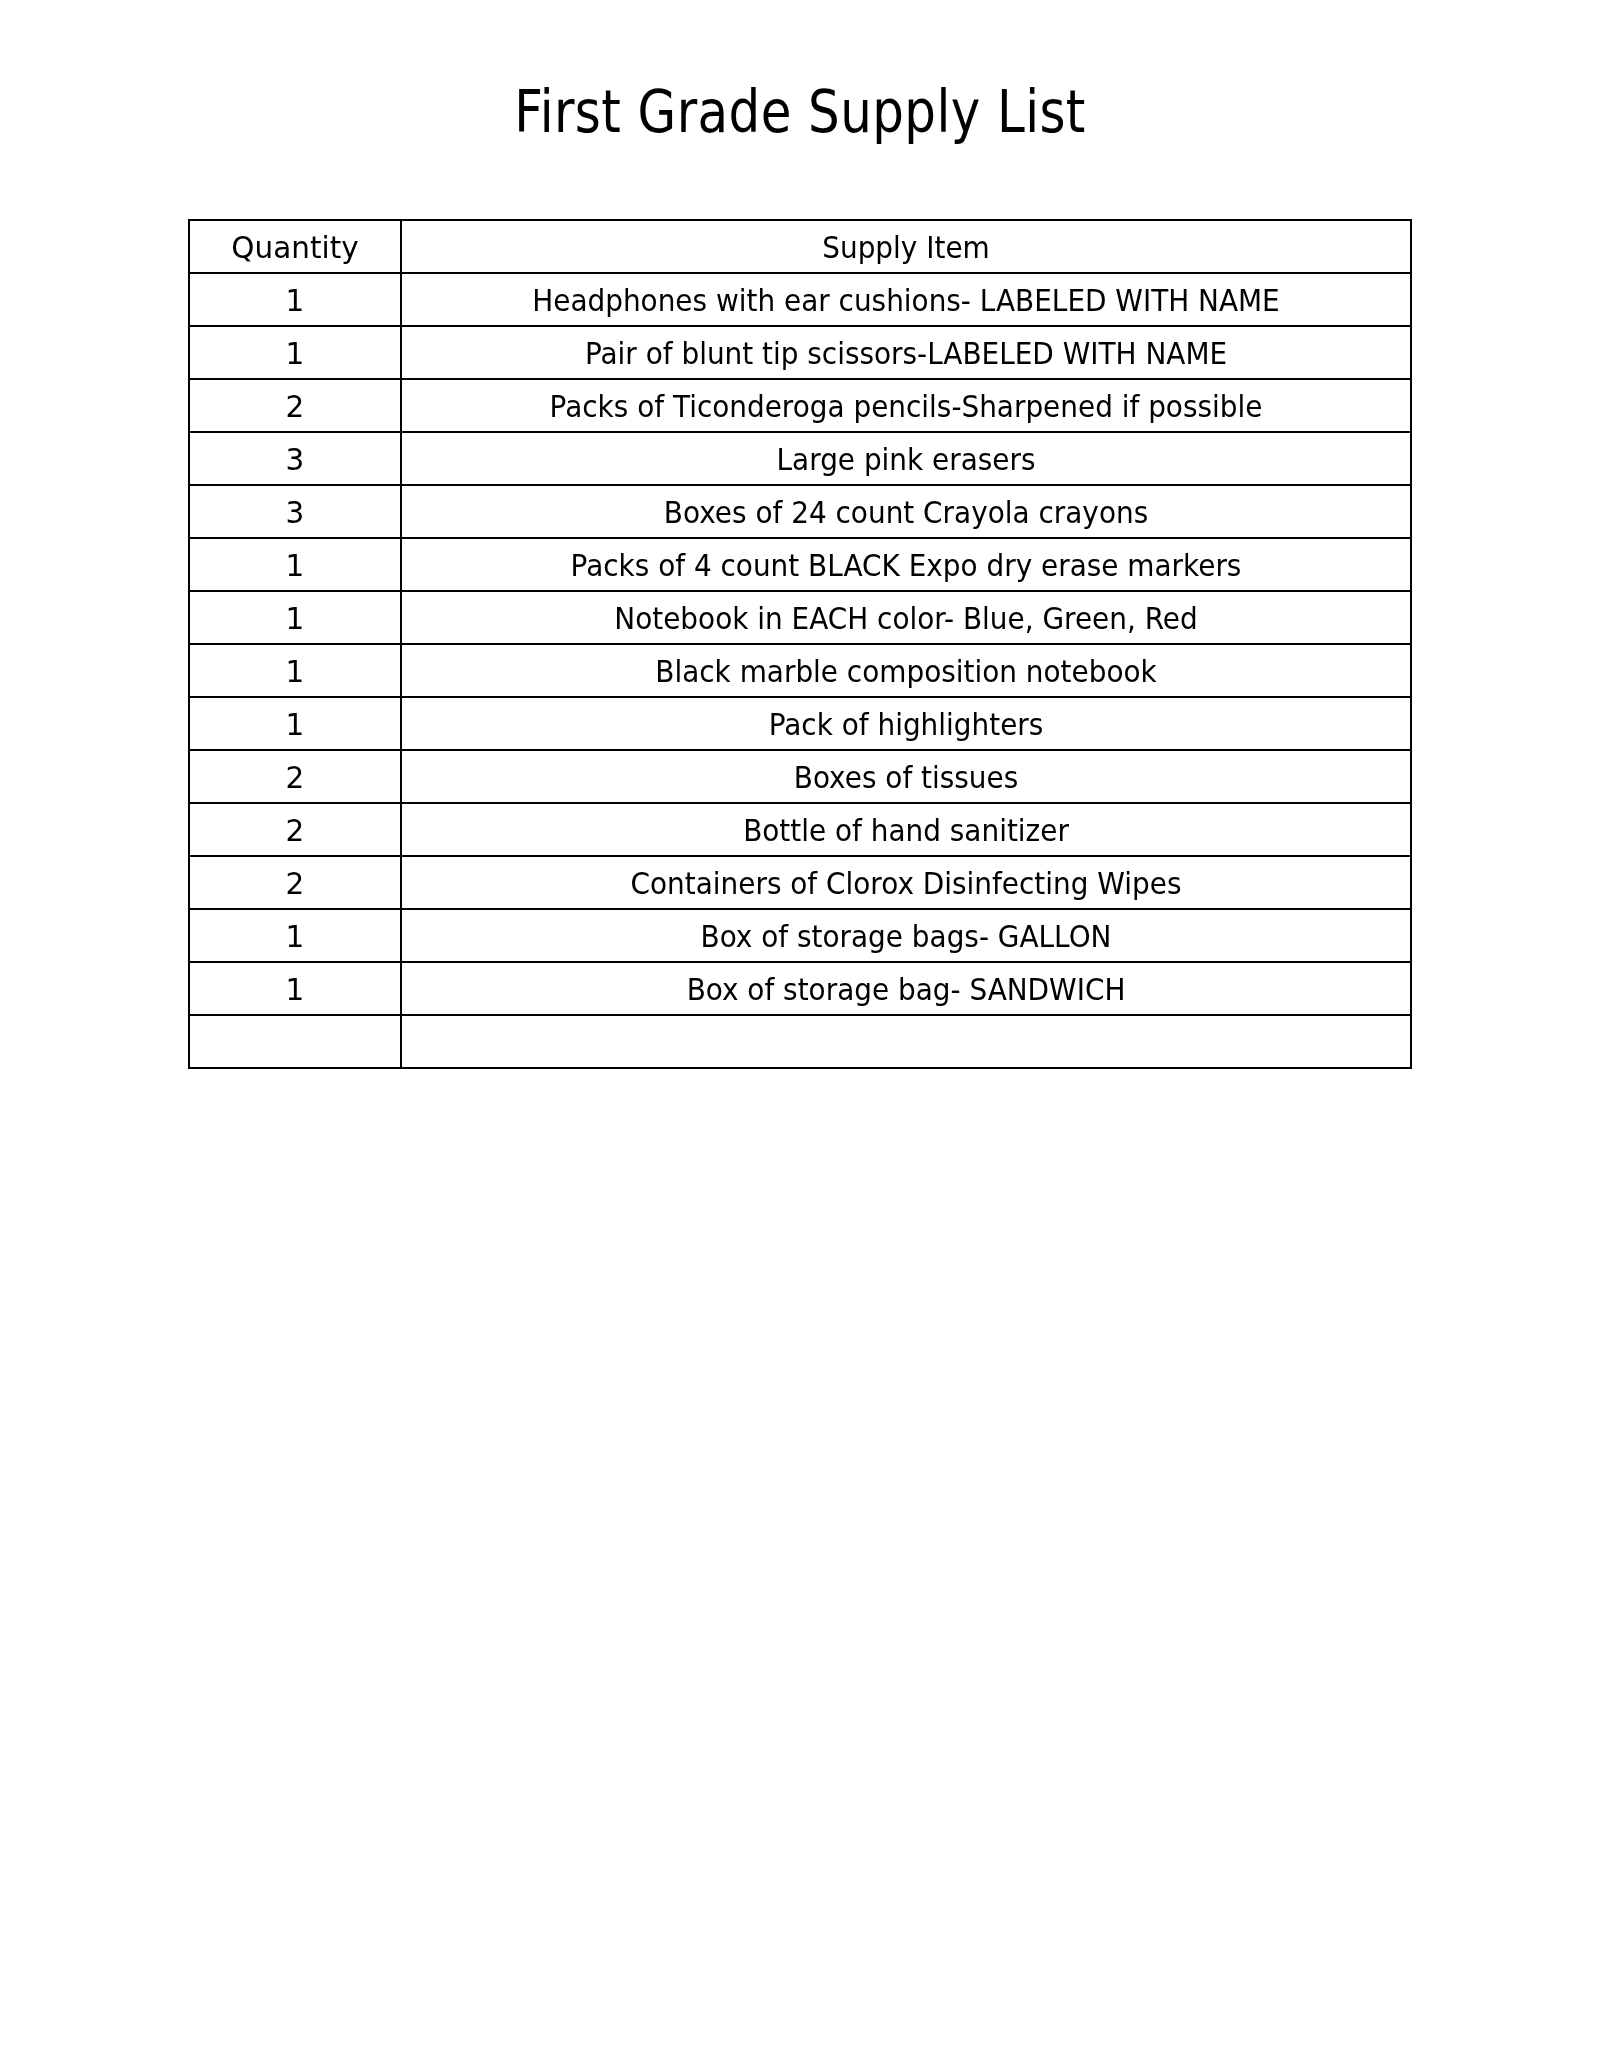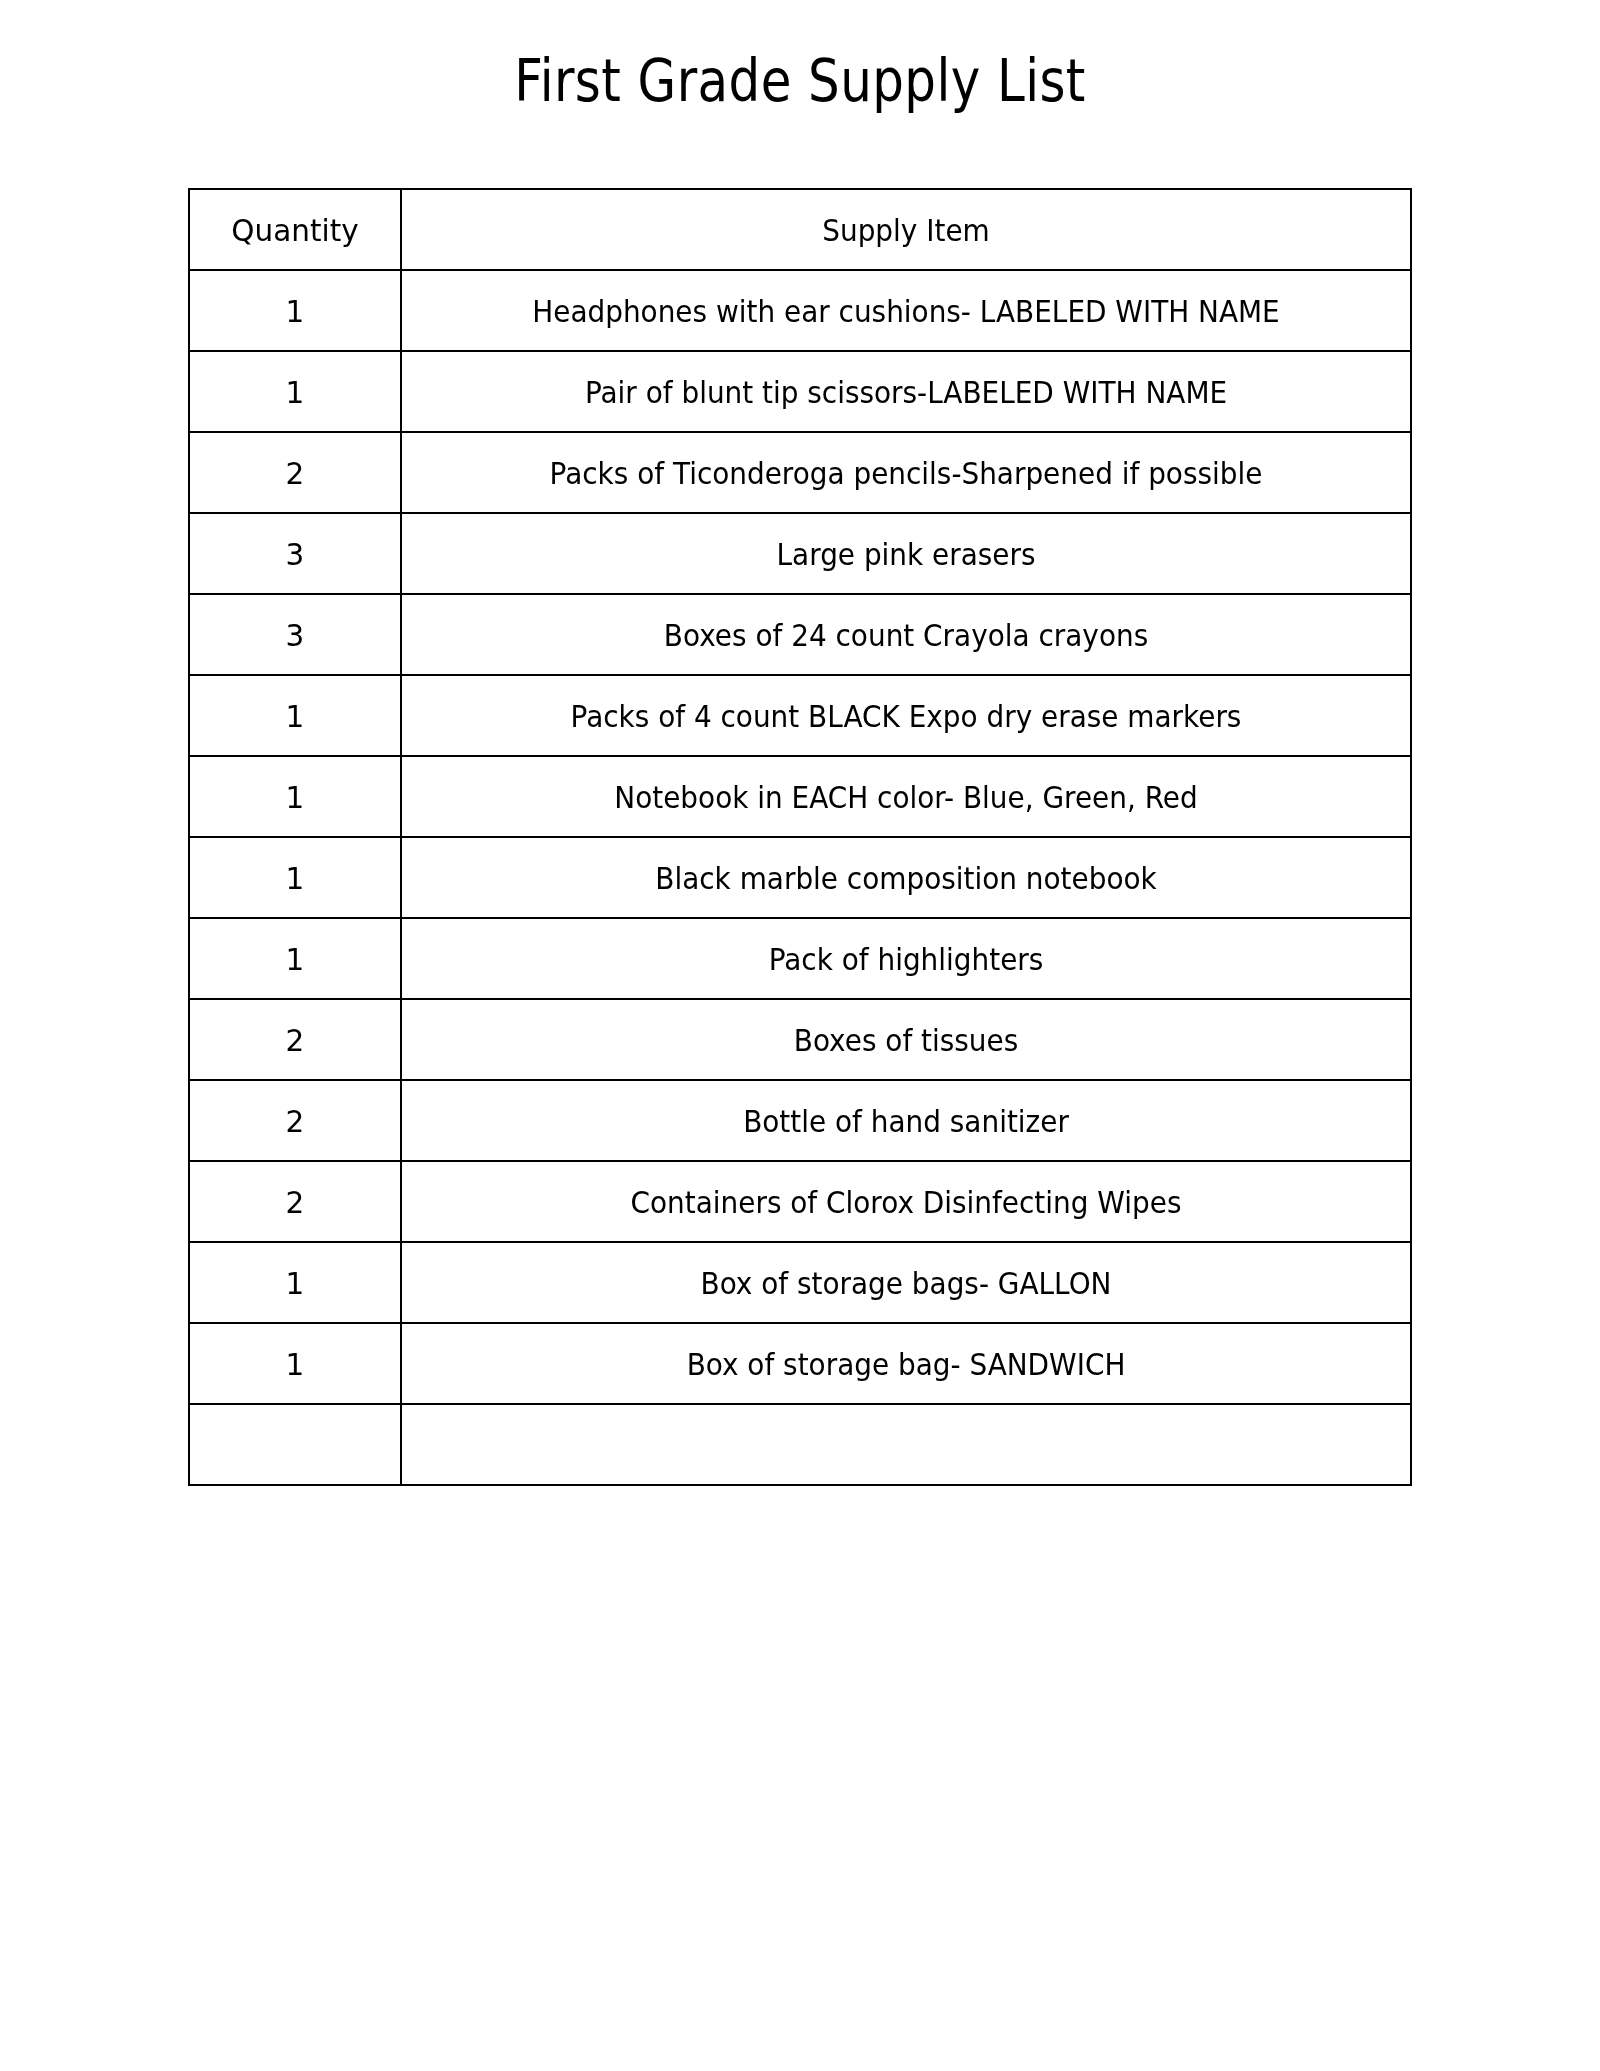--- a/index.html
+++ b/index.html
@@ -14,20 +14,21 @@
     color: #000000;
     -webkit-font-smoothing: antialiased;
   }
 
   .page {
     position: relative;
     width: 1600px;
     height: 1521px;
     background: #ffffff;
     overflow: hidden;
+    margin-top: 31px;
   }
 
   
   .doc-title {
     position: absolute;
     left: 0;
     top: 47px;
     width: 1600px;
     text-align: center;
     font-family: "DejaVu Sans", sans-serif;
@@ -55,21 +56,21 @@
     background: #ffffff;
   }
 
   table.supply-table col.col-qty  { width: 212px; }
   table.supply-table col.col-item { width: 1010px; }
 
   table.supply-table td,
   table.supply-table th {
     border: 2px solid #000000;
     height: 51px;
-    padding: 14px 6px;
+    padding: 0 6px;
     text-align: center;
     vertical-align: middle;
     font-family: "DejaVu Sans", sans-serif;
     font-weight: 400;
     font-size: 31px;
     line-height: 34px;
     white-space: nowrap;
     overflow: hidden;
   }
 

